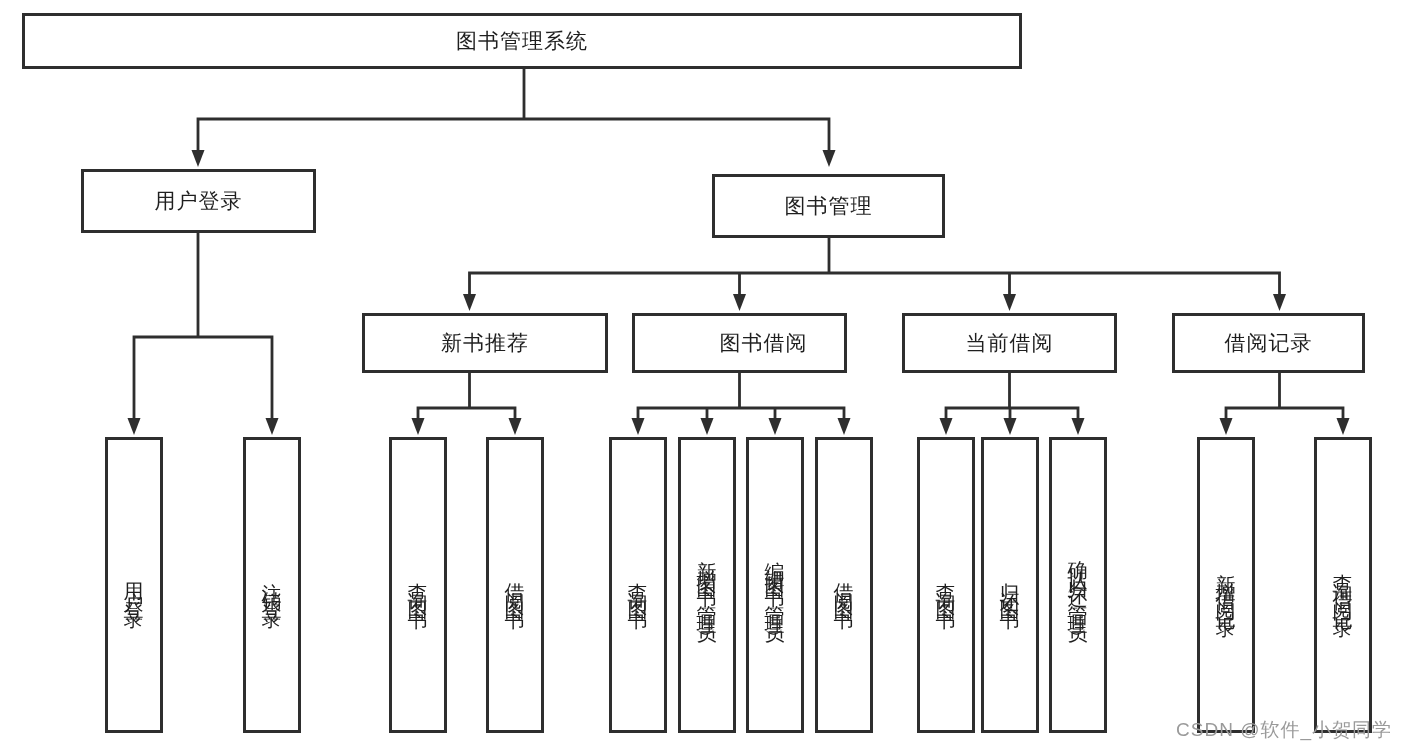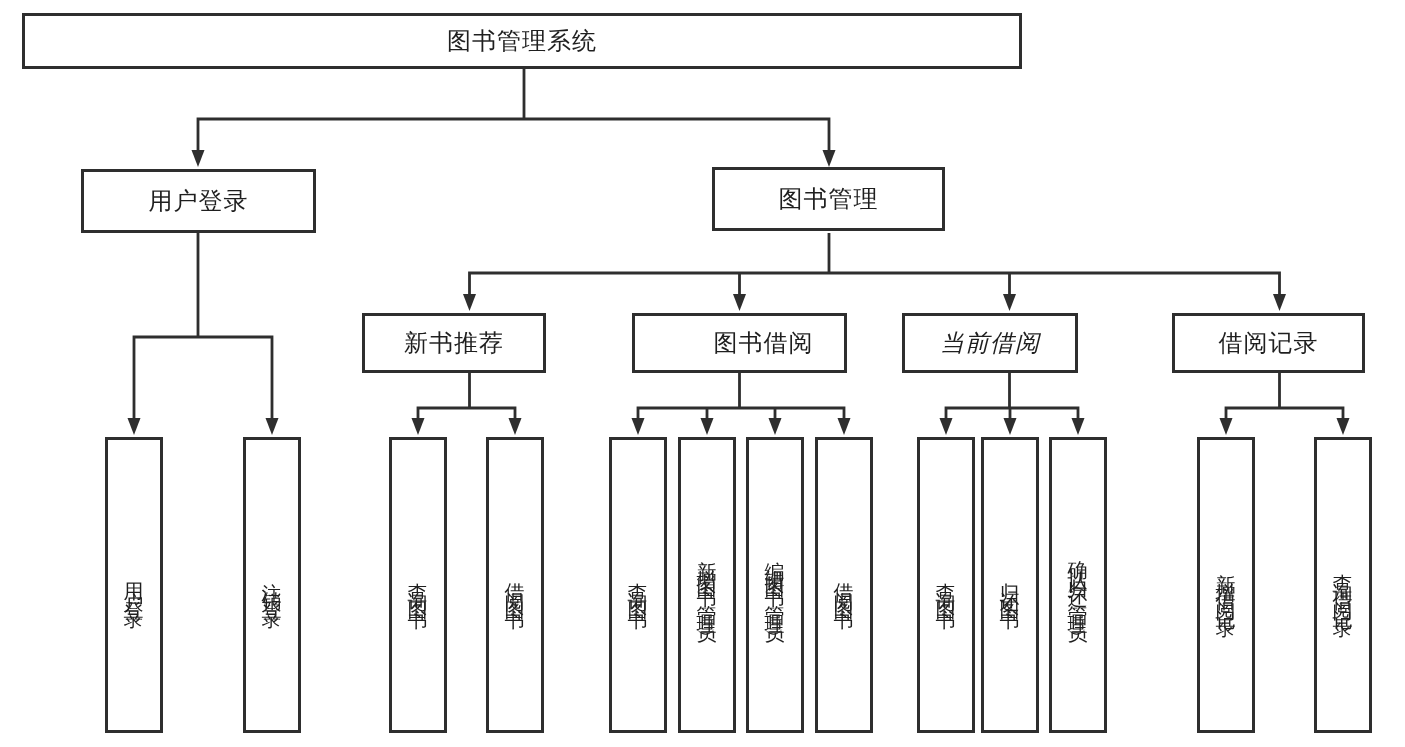--- a/index.html
+++ b/index.html
@@ -17,21 +17,21 @@
     box-sizing: border-box;
     border: 3px solid #2e2e2e;
     background: #ffffff;
     display: flex;
     align-items: center;
     justify-content: center;
     z-index: 2;
   }
   .hlabel {
     color: #1f1f1f;
-    font-size: 24px;
+    font-size: 21px;
     letter-spacing: 1px;
     white-space: nowrap;
   }
   .vlabel {
     color: #1f1f1f;
     font-size: 20px;
     writing-mode: vertical-rl;
     text-orientation: mixed;
     letter-spacing: 9px;
     line-height: 1;
@@ -86,31 +86,31 @@
     </g>
   </svg>
 
   <div class="box" style="left:22px; top:13px; width:1000px; height:56px;">
     <span class="hlabel">图书管理系统</span>
   </div>
 
   <div class="box" style="left:81px; top:169px; width:235px; height:64px;">
     <span class="hlabel">用户登录</span>
   </div>
-  <div class="box" style="left:712px; top:167px; width:233px; height:64px;">
+  <div class="box" style="left:712px; top:174px; width:233px; height:64px;">
     <span class="hlabel">图书管理</span>
   </div>
 
-  <div class="box" style="left:362px; top:313px; width:184px; height:60px;">
+  <div class="box" style="left:362px; top:313px; width:246px; height:60px;">
     <span class="hlabel">新书推荐</span>
   </div>
   <div class="box" style="left:632px; top:313px; width:215px; height:60px;padding-left:48px;">
     <span class="hlabel">图书借阅</span>
   </div>
-  <div class="box" style="left:902px; top:313px; width:176px; height:60px;font-style:italic;">
+  <div class="box" style="left:902px; top:313px; width:215px; height:60px;">
     <span class="hlabel">当前借阅</span>
   </div>
   <div class="box" style="left:1172px; top:313px; width:193px; height:60px;">
     <span class="hlabel">借阅记录</span>
   </div>
 
   <div class="box" style="left:105px; top:437px; width:58px; height:296px;">
     <span class="vlabel">用户登录</span>
   </div>
   <div class="box" style="left:243px; top:437px; width:58px; height:296px;">
@@ -147,14 +147,15 @@
     <span class="vlabel">确认归还（管理员）</span>
   </div>
 
   <div class="box" style="left:1197px; top:437px; width:58px; height:296px;">
     <span class="vlabel">新增借阅记录</span>
   </div>
   <div class="box" style="left:1314px; top:437px; width:58px; height:296px;">
     <span class="vlabel">查询借阅记录</span>
   </div>
 
+  <div class="watermark">CSDN @软件_小贺同学</div>
 
 </div>
 
 </body></html>

